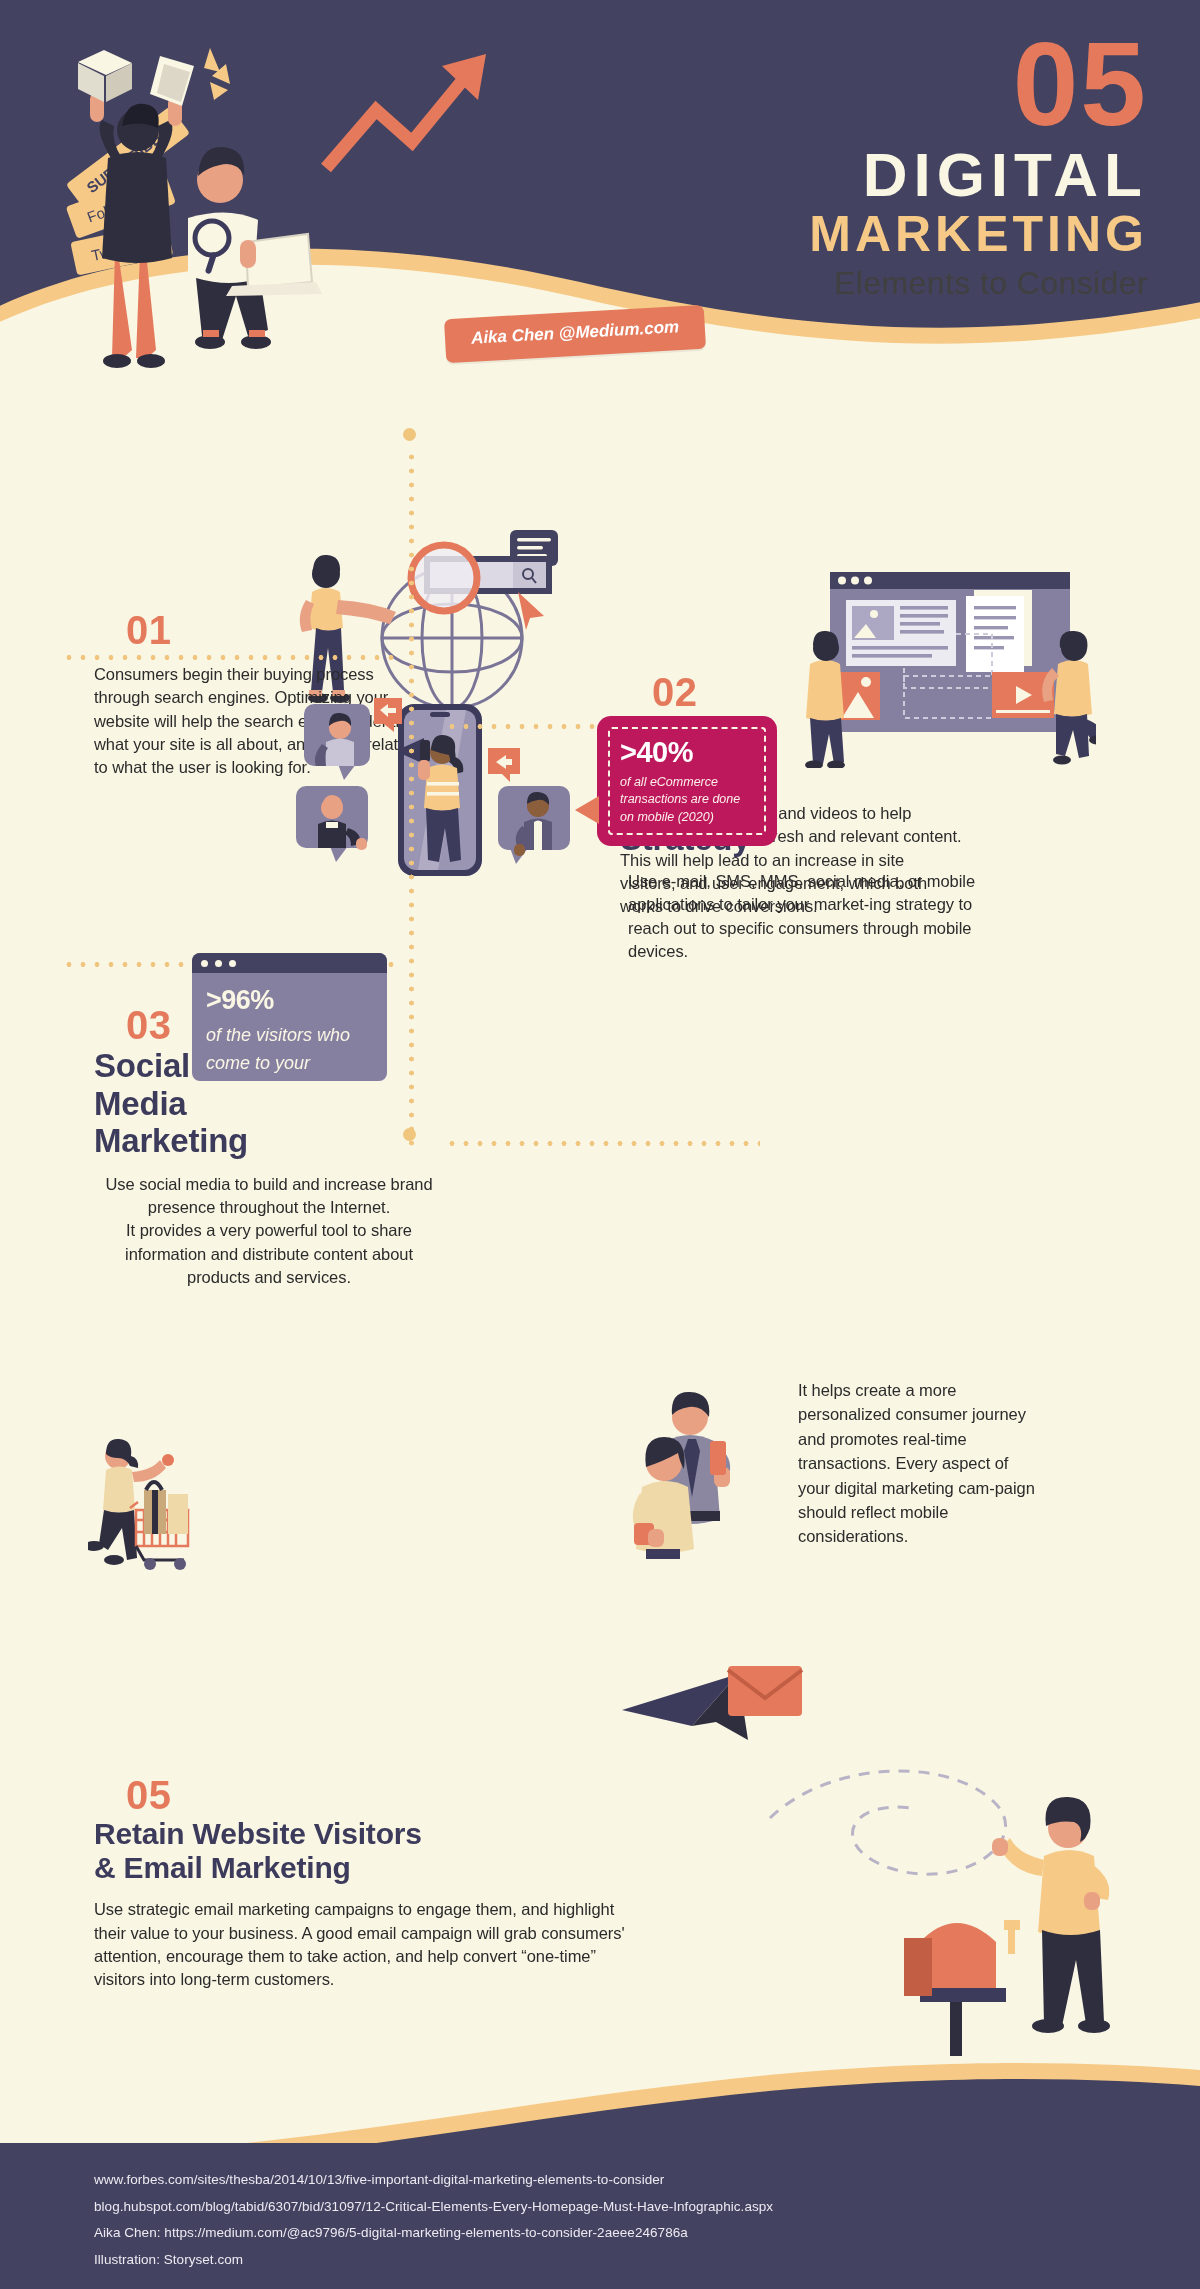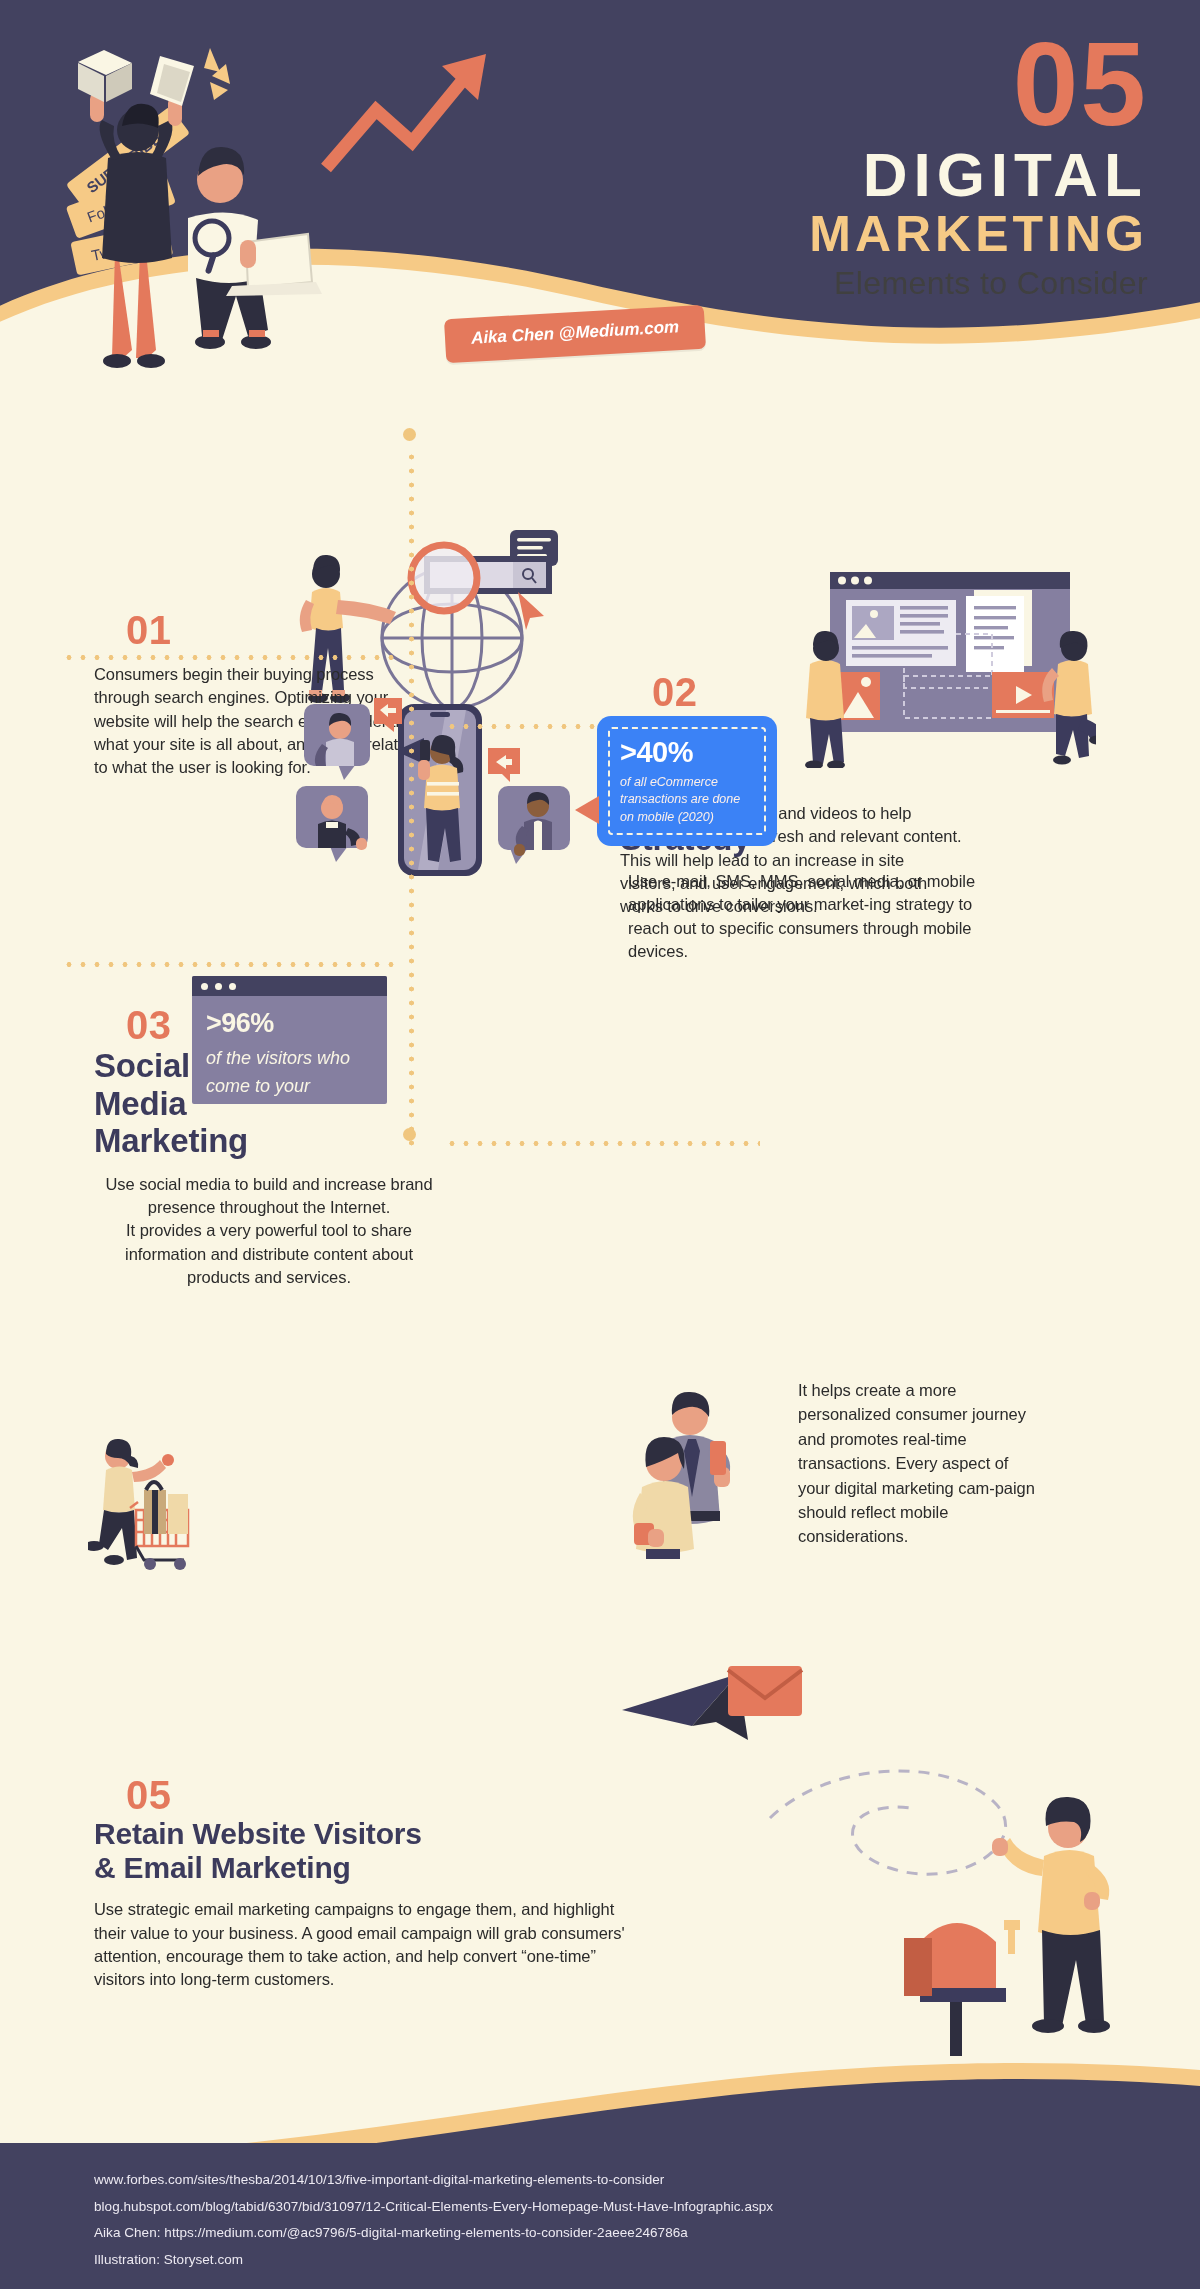--- a/index.html
+++ b/index.html
@@ -144,21 +144,21 @@
     border-radius: 50%;
     background: #F0C67E;
     z-index: 4;
   }
 
   
   .bubble {
     position: absolute;
     left: 597px; top: 716px;
     width: 180px; height: 130px;
-    background: #3b82f6;
+    background: #be185d;
     border-radius: 14px;
     z-index: 5;
   }
   .bubble::after {
     content: "";
     position: absolute;
     left: -22px; bottom: 22px;
     width: 0; height: 0;
     border-style: solid;
     border-width: 14px 24px 14px 0;
@@ -182,24 +182,24 @@
     font-size: 12.5px;
     font-style: italic;
     color: #FDF0EA;
     line-height: 1.38;
     margin-top: 7px;
   }
 
   
   .browser {
     position: absolute;
-    left: 192px; top: 976px;
+    left: 192px; top: 953px;
     width: 195px; height: 128px;
     background: #857FA0;
-    border-radius: 2px;
+    border-radius: 8px;
     z-index: 5;
     overflow: hidden;
   }
   .browser-bar {
     height: 20px;
     background: #434260;
     display: flex;
     align-items: center;
     padding-left: 9px;
     gap: 7px;

